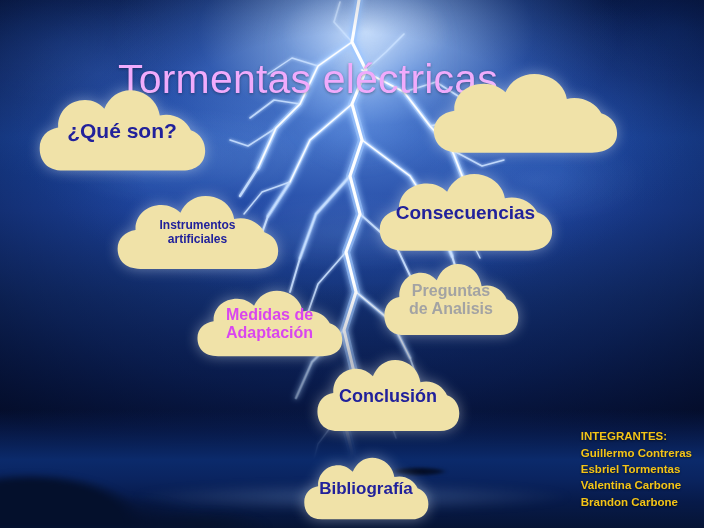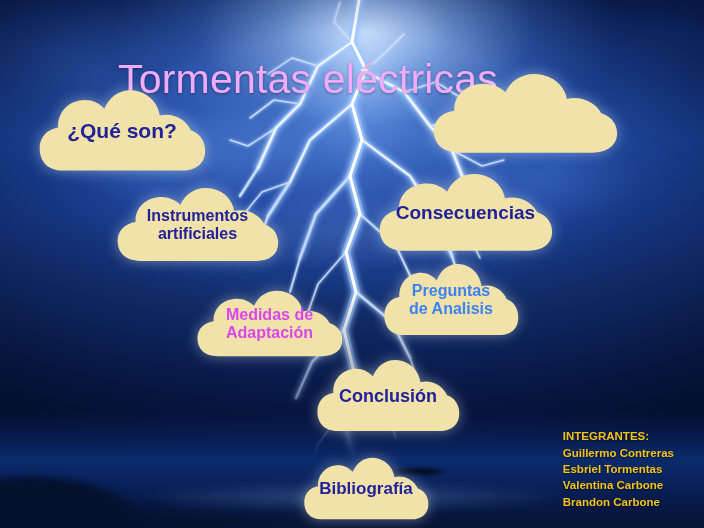--- a/index.html
+++ b/index.html
@@ -115,21 +115,21 @@
     font-weight:700;
     line-height:1.14;
     filter:drop-shadow(0 0 7px rgba(235,245,255,.42));
     -webkit-user-select:none; user-select:none;
   }
   .cloud .cl-svg{position:absolute; inset:0; width:100%; height:100%;}
   .cloud .cl-txt{position:relative; z-index:2; padding:0 6px;}
 
   
   .credits{
-    position:absolute; right:30px; bottom:18px;
+    position:absolute; right:12px; bottom:18px;
     color:#F3C417;
     font-size:11.5px; font-weight:700; line-height:1.42;
     text-align:left;
     text-shadow:0 1px 2px rgba(0,0,0,.5);
   }
   .credits div{white-space:nowrap;}
 </style>
 </head>
 <body>
 
@@ -220,39 +220,39 @@
         <svg class="cl-svg" viewBox="0 0 200 100" preserveAspectRatio="none">
           <path d="M30,96 C10,96 2,84 2,70 C2,57 11,48 24,46 C23,28 37,14 56,14 C65,14 73,18 79,24 C86,7 103,-1 120,4 C134,8 143,19 145,32 C160,28 176,36 182,49 C194,53 199,63 199,73 C199,87 189,96 172,96 Z" fill="#F0E2A8"></path>
         </svg>
         <span class="cl-txt">¿Qué son?</span>
       </div>
       <div class="cloud" style="left: 432px; top: 72px; width: 186px; height: 84px; font-size: 19px; color: rgb(33, 33, 155);">
         <svg class="cl-svg" viewBox="0 0 200 100" preserveAspectRatio="none">
           <path d="M30,96 C10,96 2,84 2,70 C2,57 11,48 24,46 C23,28 37,14 56,14 C65,14 73,18 79,24 C86,7 103,-1 120,4 C134,8 143,19 145,32 C160,28 176,36 182,49 C194,53 199,63 199,73 C199,87 189,96 172,96 Z" fill="#F0E2A8"></path>
         </svg>
       </div>
-      <div class="cloud" style="left: 116px; top: 186px; width: 163px; height: 78px; font-size: 16px; color: rgb(33, 33, 155);">
+      <div class="cloud" style="left: 116px; top: 194px; width: 163px; height: 78px; font-size: 12px; color: rgb(33, 33, 155);">
         <svg class="cl-svg" viewBox="0 0 200 100" preserveAspectRatio="none">
           <path d="M30,96 C10,96 2,84 2,70 C2,57 11,48 24,46 C23,28 37,14 56,14 C65,14 73,18 79,24 C86,7 103,-1 120,4 C134,8 143,19 145,32 C160,28 176,36 182,49 C194,53 199,63 199,73 C199,87 189,96 172,96 Z" fill="#F0E2A8"></path>
         </svg>
         <span class="cl-txt">Instrumentos<br>artificiales</span>
       </div>
       <div class="cloud" style="left: 378px; top: 172px; width: 175px; height: 82px; font-size: 19px; color: rgb(33, 33, 155);">
         <svg class="cl-svg" viewBox="0 0 200 100" preserveAspectRatio="none">
           <path d="M30,96 C10,96 2,84 2,70 C2,57 11,48 24,46 C23,28 37,14 56,14 C65,14 73,18 79,24 C86,7 103,-1 120,4 C134,8 143,19 145,32 C160,28 176,36 182,49 C194,53 199,63 199,73 C199,87 189,96 172,96 Z" fill="#F0E2A8"></path>
         </svg>
         <span class="cl-txt">Consecuencias</span>
       </div>
       <div class="cloud" style="left: 196px; top: 289px; width: 147px; height: 70px; font-size: 16px; color: #d946ef;">
         <svg class="cl-svg" viewBox="0 0 200 100" preserveAspectRatio="none">
           <path d="M30,96 C10,96 2,84 2,70 C2,57 11,48 24,46 C23,28 37,14 56,14 C65,14 73,18 79,24 C86,7 103,-1 120,4 C134,8 143,19 145,32 C160,28 176,36 182,49 C194,53 199,63 199,73 C199,87 189,96 172,96 Z" fill="#F0E2A8"></path>
         </svg>
         <span class="cl-txt">Medidas de<br>Adaptación</span>
       </div>
-      <div class="cloud" style="left: 383px; top: 262px; width: 136px; height: 76px; font-size: 16px; color: #3b82f6;">
+      <div class="cloud" style="left: 383px; top: 262px; width: 136px; height: 76px; font-size: 16px; color: #a3a3a3;">
         <svg class="cl-svg" viewBox="0 0 200 100" preserveAspectRatio="none">
           <path d="M30,96 C10,96 2,84 2,70 C2,57 11,48 24,46 C23,28 37,14 56,14 C65,14 73,18 79,24 C86,7 103,-1 120,4 C134,8 143,19 145,32 C160,28 176,36 182,49 C194,53 199,63 199,73 C199,87 189,96 172,96 Z" fill="#F0E2A8"></path>
         </svg>
         <span class="cl-txt">Preguntas<br>de Analisis</span>
       </div>
       <div class="cloud" style="left: 316px; top: 358px; width: 144px; height: 76px; font-size: 18px; color: rgb(33, 33, 155);">
         <svg class="cl-svg" viewBox="0 0 200 100" preserveAspectRatio="none">
           <path d="M30,96 C10,96 2,84 2,70 C2,57 11,48 24,46 C23,28 37,14 56,14 C65,14 73,18 79,24 C86,7 103,-1 120,4 C134,8 143,19 145,32 C160,28 176,36 182,49 C194,53 199,63 199,73 C199,87 189,96 172,96 Z" fill="#F0E2A8"></path>
         </svg>
         <span class="cl-txt">Conclusión</span>

